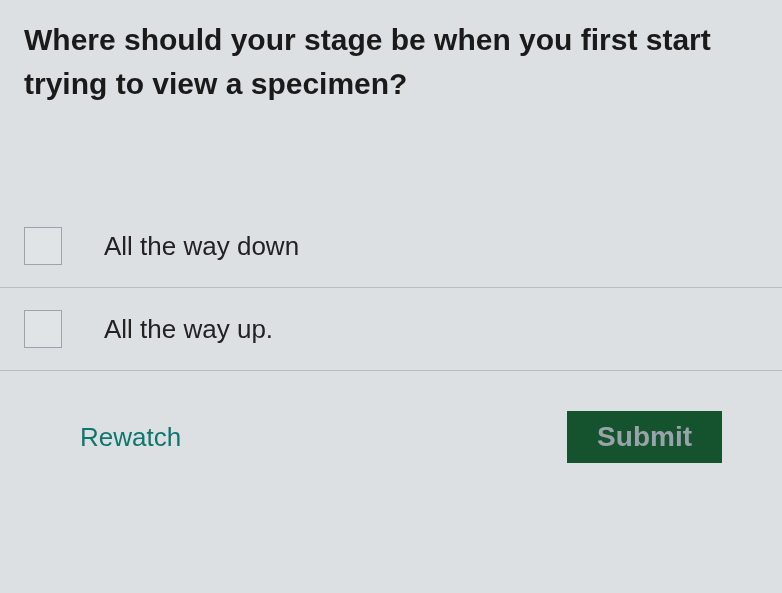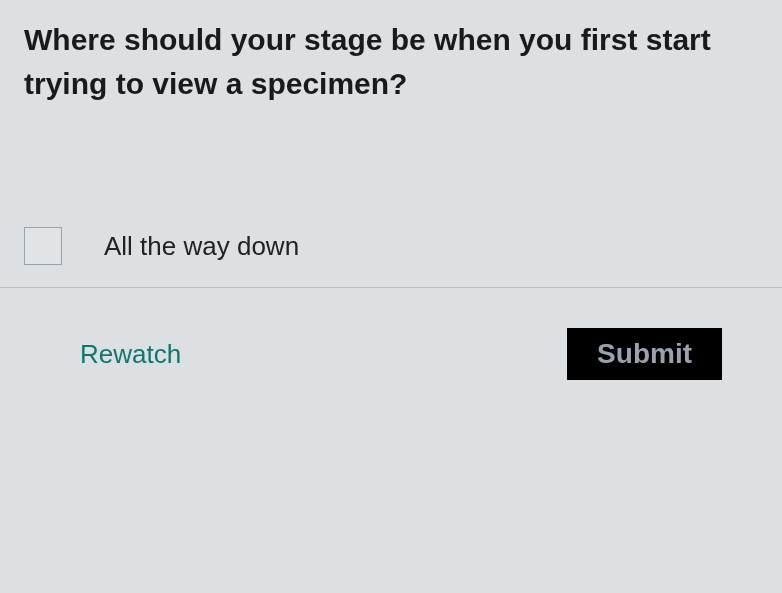--- a/index.html
+++ b/index.html
@@ -53,36 +53,40 @@
     }
     .rewatch {
       font-size: 26px;
       color: #0f766e;
       cursor: pointer;
     }
     .submit {
       font-size: 28px;
       font-weight: 700;
       color: #9aa3ab;
-      background: #000000;
+      background: #14532d;
       padding: 10px 30px;
       border: none;
       cursor: pointer;
     }
   </style>
 </head>
 <body>
 
 <div class="question">
   <h1 class="question-text">Where should your stage be when you first start trying to view a specimen?</h1>
 </div>
 
 <div class="options">
   <div class="option-row">
     <div class="checkbox"></div>
     <span class="option-label">All the way down</span>
   </div>
+  <div class="option-row">
+    <div class="checkbox"></div>
+    <span class="option-label">All the way up.</span>
+  </div>
 </div>
 
 <div class="footer">
   <span class="rewatch">Rewatch</span>
   <button class="submit">Submit</button>
 </div>
 
 </body></html>

